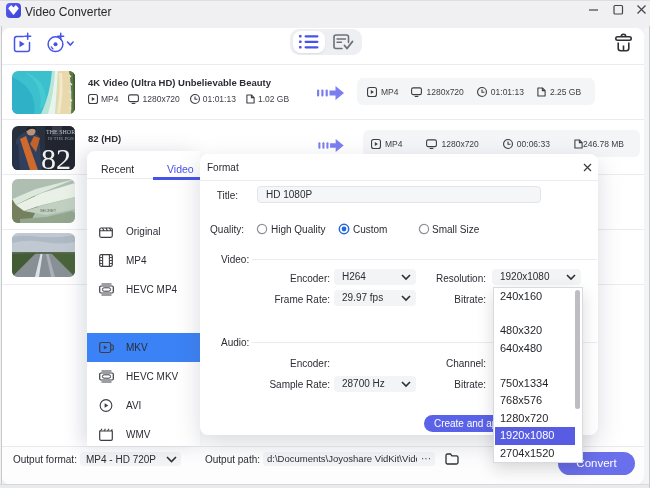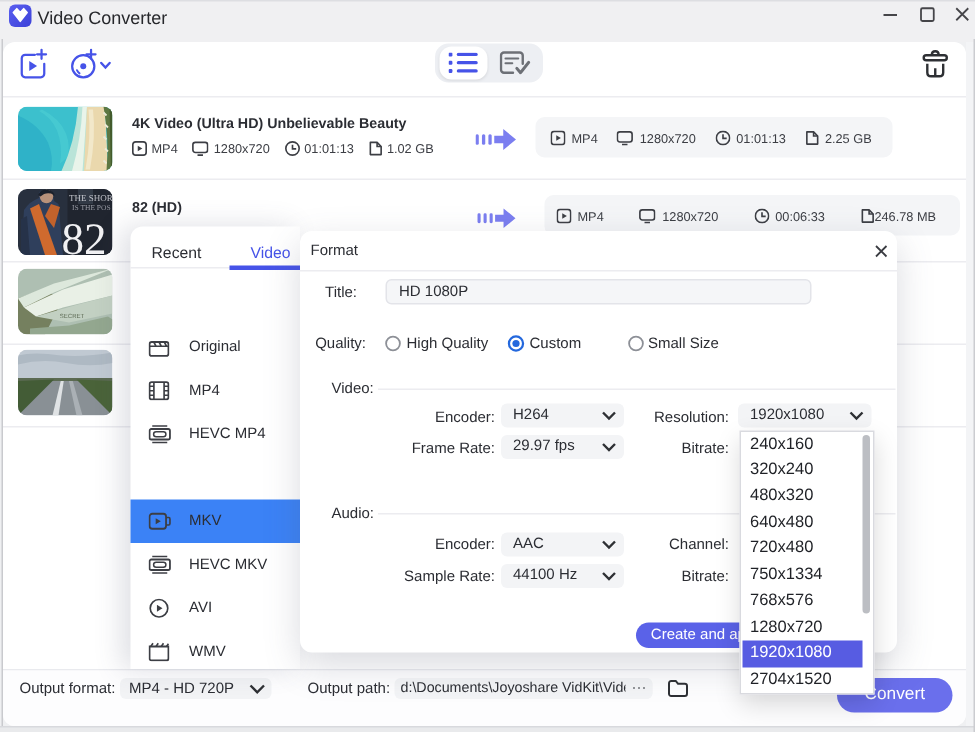--- a/index.html
+++ b/index.html
@@ -404,44 +404,36 @@
     <div class="selbox" style="left:134px;top:136px;width:82px;height:16px">
       <span class="t">29.97 fps</span>
       <svg style="position:absolute;right:5px;top:5px" width="10" height="7" viewBox="0 0 10 7">
         <path d="M1 1 L5 5 L9 1" stroke="#2e3034" stroke-width="1.6" fill="none"></path>
       </svg>
     </div>
     <div class="lblr" style="left:0;top:140px;width:286px">Bitrate:</div>
     <div class="lbl" style="left:21px;top:183px">Audio:</div>
     <div class="abs divline" style="left:52px;top:188px;width:345px"></div>
     <div class="lblr" style="left:0;top:204px;width:130px">Encoder:</div>
-    <div class="selbox" style="left:134px;top:201px;width:82px;height:16px">
-      <span class="t">AAC</span>
-      <svg style="position:absolute;right:5px;top:5px" width="10" height="7" viewBox="0 0 10 7">
-        <path d="M1 1 L5 5 L9 1" stroke="#2e3034" stroke-width="1.6" fill="none"></path>
-      </svg>
-    </div>
     <div class="lblr" style="left:0;top:204px;width:286px">Channel:</div>
     <div class="lblr" style="left:0;top:225px;width:130px">Sample Rate:</div>
     <div class="selbox" style="left:134px;top:222px;width:82px;height:16px">
-      <span class="t">44100 Hz</span>
+      <span class="t">28700 Hz</span>
       <svg style="position:absolute;right:5px;top:5px" width="10" height="7" viewBox="0 0 10 7">
         <path d="M1 1 L5 5 L9 1" stroke="#2e3034" stroke-width="1.6" fill="none"></path>
       </svg>
     </div>
     <div class="lblr" style="left:0;top:225px;width:286px">Bitrate:</div>
     <div class="abs" style="left:224px;top:261px;width:96px;height:17px;background:#5a62e8;border-radius:8.5px;color:#fff;font-size:10px;text-align:center;line-height:17px">Create and apply</div>
   </div>
 
   <div class="abs" id="ddl">
     <div class="opt" style="top:-0.5px">240x160</div>
-    <div class="opt" style="top:16.9px">320x240</div>
     <div class="opt" style="top:34.4px">480x320</div>
     <div class="opt" style="top:51.8px">640x480</div>
-    <div class="opt" style="top:69.3px">720x480</div>
     <div class="opt" style="top:86.8px">750x1334</div>
     <div class="opt" style="top:104.2px">768x576</div>
     <div class="opt" style="top:121.6px">1280x720</div>
     <div class="opt" style="top:139.1px;background:#575ce2;color:#fff">1920x1080</div>
     <div class="opt" style="top:156.5px">2704x1520</div>
     <div id="ddsb"></div>
   </div>
 
   <div class="abs" id="winbottom"></div>
   <div class="abs" style="left:1px;top:26px;width:1px;height:458px;background:#c9cace"></div>

